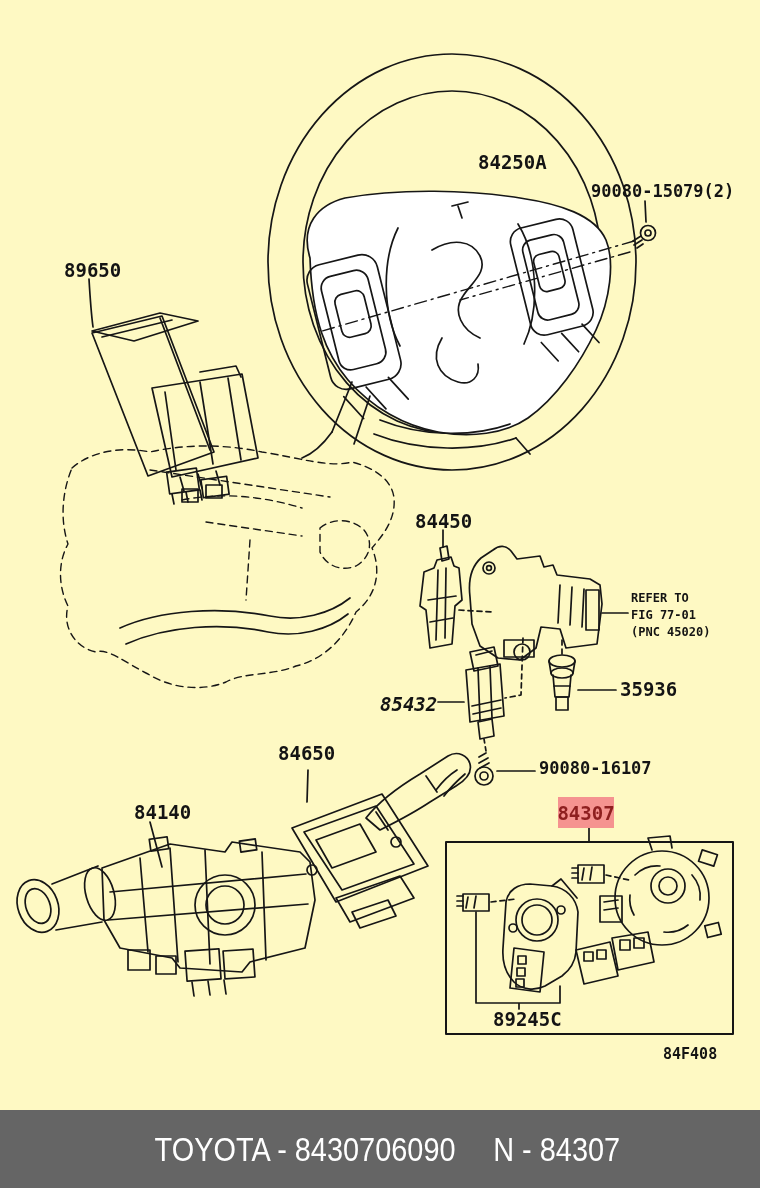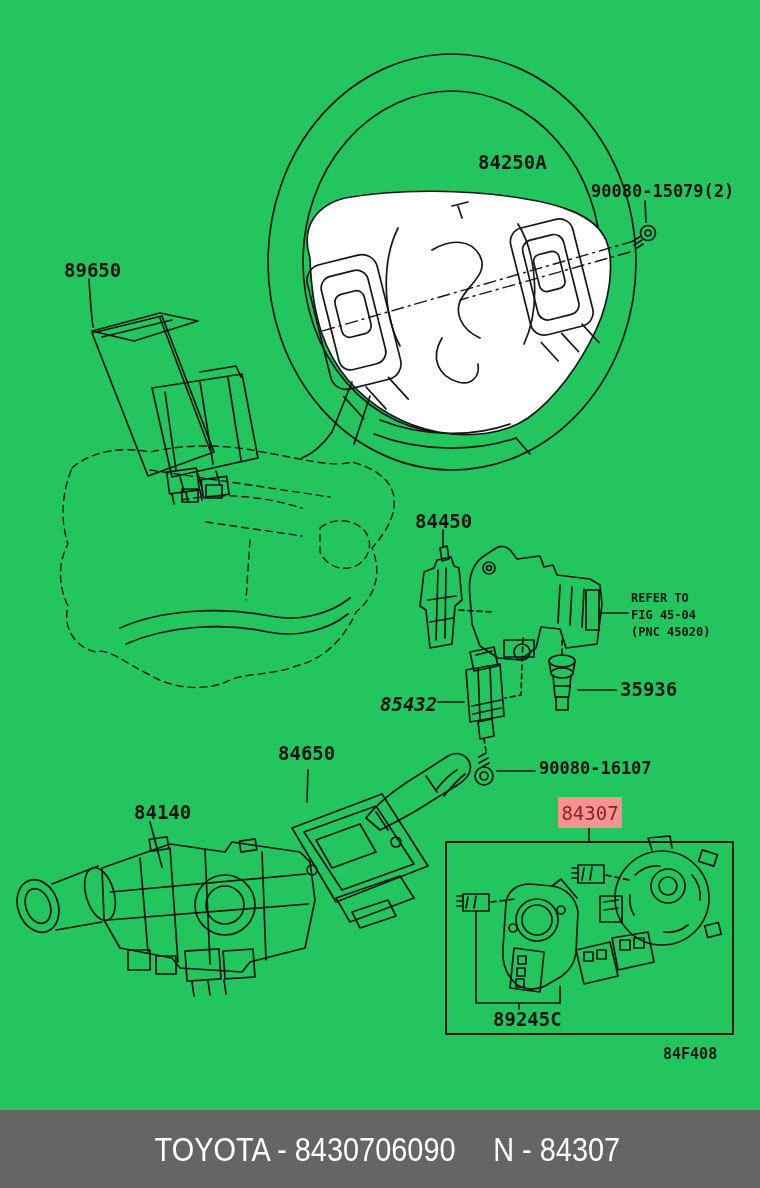--- a/index.html
+++ b/index.html
@@ -1,20 +1,20 @@
 <!DOCTYPE html>
 <html><head>
 <meta charset="utf-8">
 <style>
   html,body { margin:0; padding:0; }
   body {
     width:760px; height:1188px; background:#ffffff;
     font-family:"DejaVu Sans Mono", monospace;
   }
-  .stage { position:relative; width:760px; height:1188px; overflow:hidden; background:#22c55e; }
+  .stage { position:relative; width:760px; height:1188px; overflow:hidden; background:#fef9c3; }
   .art { position:absolute; left:0; top:0; }
   .plabel {
     position:absolute; font-family:"DejaVu Sans Mono", monospace;
     font-weight:bold; color:#141414; font-size:19px; white-space:nowrap; line-height:1;
   }
   .sm { font-size:17px; }
   .note { font-size:12px; }
   .fig { font-size:15px; }
   .lbl-84250a  { left:478px; top:153px; }
   .lbl-90080a  { left:591px; top:183px; }
@@ -24,24 +24,24 @@
   .lbl-note2   { left:631px; top:609px; }
   .lbl-note3   { left:631px; top:626px;text-align:center; }
   .lbl-85432   { left:380px; top:695px;font-style:italic; }
   .lbl-84052   { left:620px; top:680px; }
   .lbl-90080b  { left:539px; top:760px; }
   .lbl-84650   { left:278px; top:744px; }
   .lbl-84140   { left:134px; top:803px; }
   .lbl-89245c  { left:493px; top:1010px; }
   .lbl-84f408  { left:663px; top:1047px; }
   .hl {
-    position:absolute; left:558px; top:797px; width:64px; height:31px;
+    position:absolute; left:558px; top:797px; width:56px; height:31px;
     background:#f59390; color:#8e1f1f;
     display:flex; align-items:center; justify-content:center;
-    font-size:19px; font-weight:normal; font-family:"DejaVu Sans Mono", monospace;
+    font-size:19px; font-weight:bold; font-family:"DejaVu Sans Mono", monospace;
   }
   .footer {
     position:absolute; left:0; top:1110px; width:760px; height:78px;
     background:#656565; color:#ffffff;
     display:flex; align-items:center; justify-content:center; 
     font-family:"Liberation Sans", sans-serif; font-size:34px; font-weight:400;
   }
   .footer span { display:inline-block; transform:scaleX(0.85); white-space:nowrap; }
 </style>
 </head>
@@ -255,21 +255,21 @@
         <path d="M 476 912 L 476 1003 L 560 1003 L 560 986 M 519 1003 L 519 1009"></path>
       </g>
     </g>
   </svg>
 
   <div class="plabel lbl-84250a">84250A</div>
   <div class="plabel sm lbl-90080a">90080-15079(2)</div>
   <div class="plabel lbl-89650">89650</div>
   <div class="plabel lbl-84450">84450</div>
   <div class="plabel note lbl-note1">REFER TO</div>
-  <div class="plabel note lbl-note2">FIG 45-04</div>
+  <div class="plabel note lbl-note2">FIG 77-01</div>
   <div class="plabel note lbl-note3">(PNC 45020)</div>
   <div class="plabel lbl-85432">85432</div>
   <div class="plabel lbl-84052">35936</div>
   <div class="plabel sm lbl-90080b">90080-16107</div>
   <div class="plabel lbl-84650">84650</div>
   <div class="plabel lbl-84140">84140</div>
   <div class="hl">84307</div>
   <div class="plabel lbl-89245c">89245C</div>
   <div class="plabel fig lbl-84f408">84F408</div>
 

